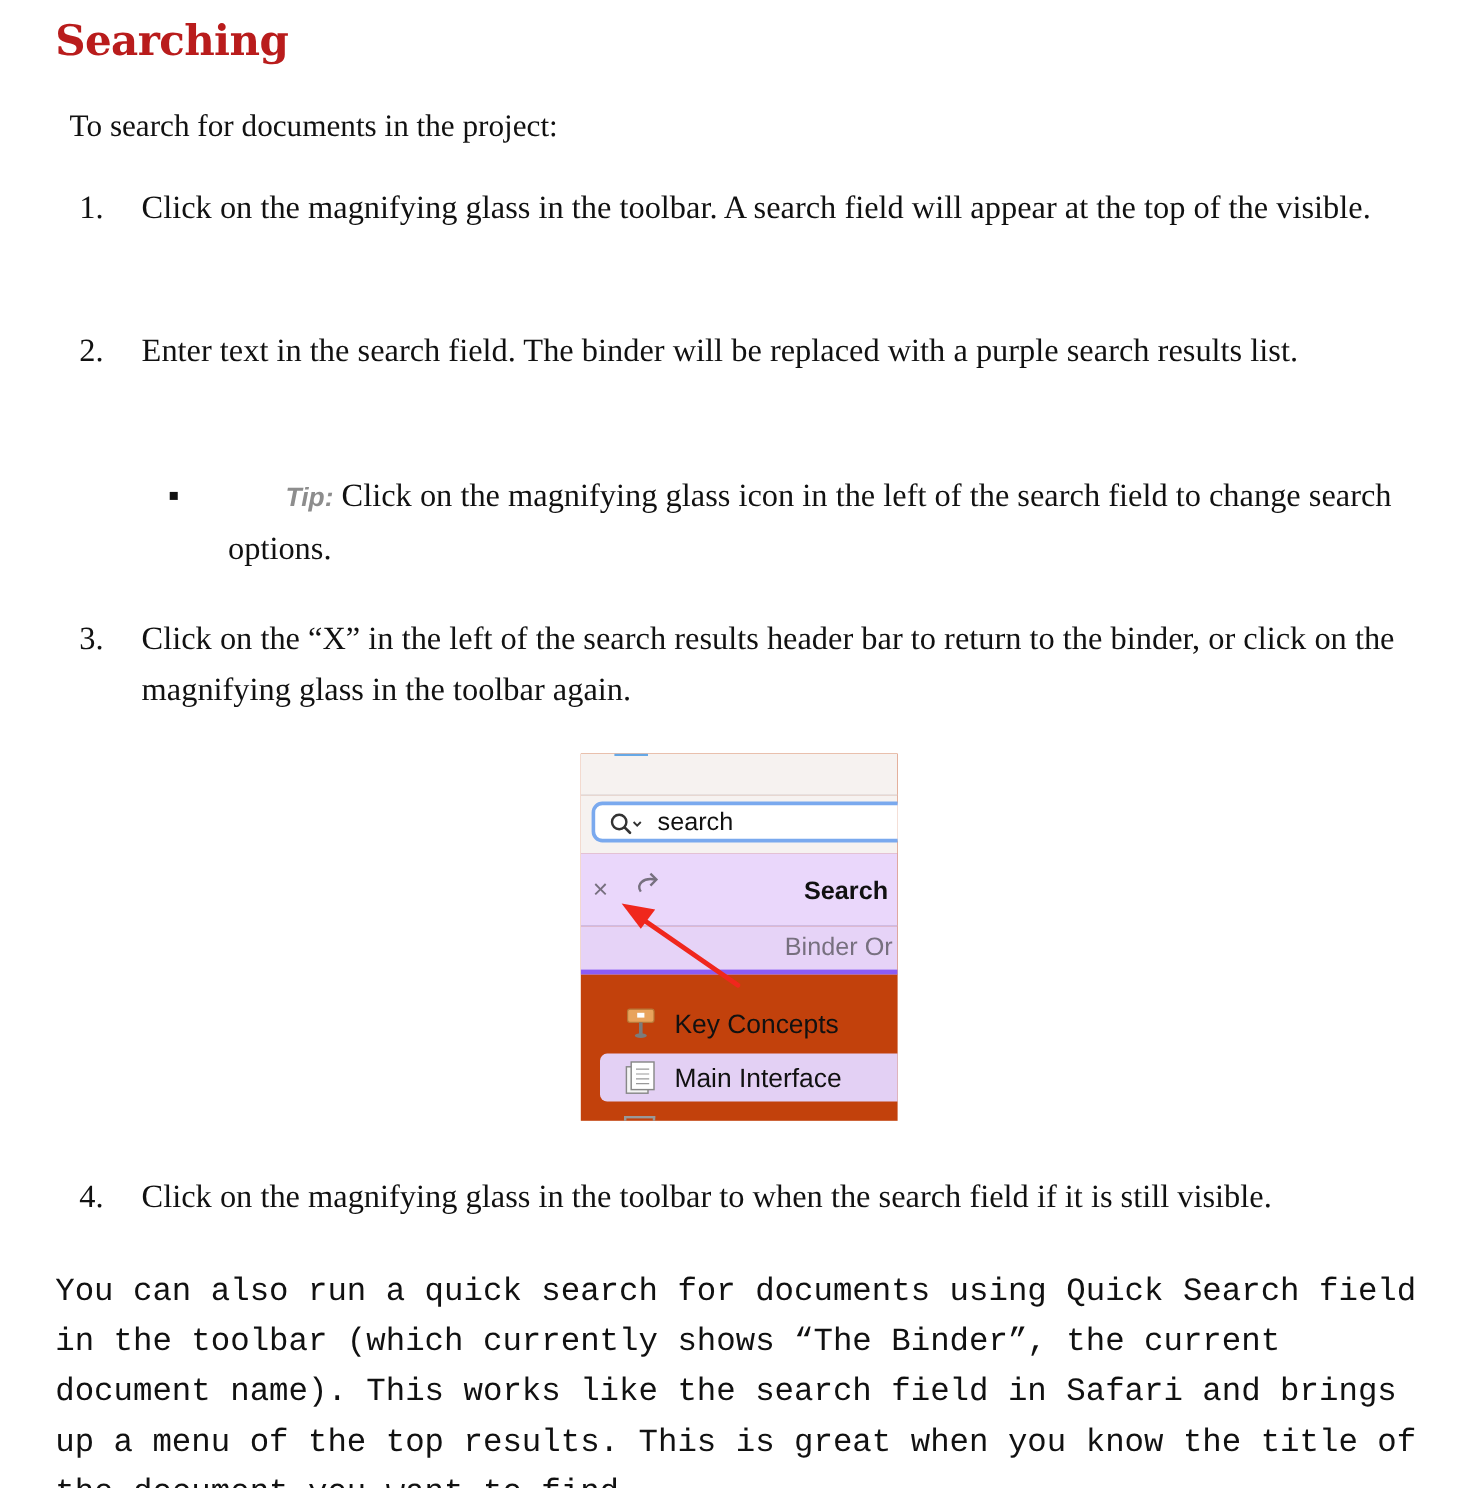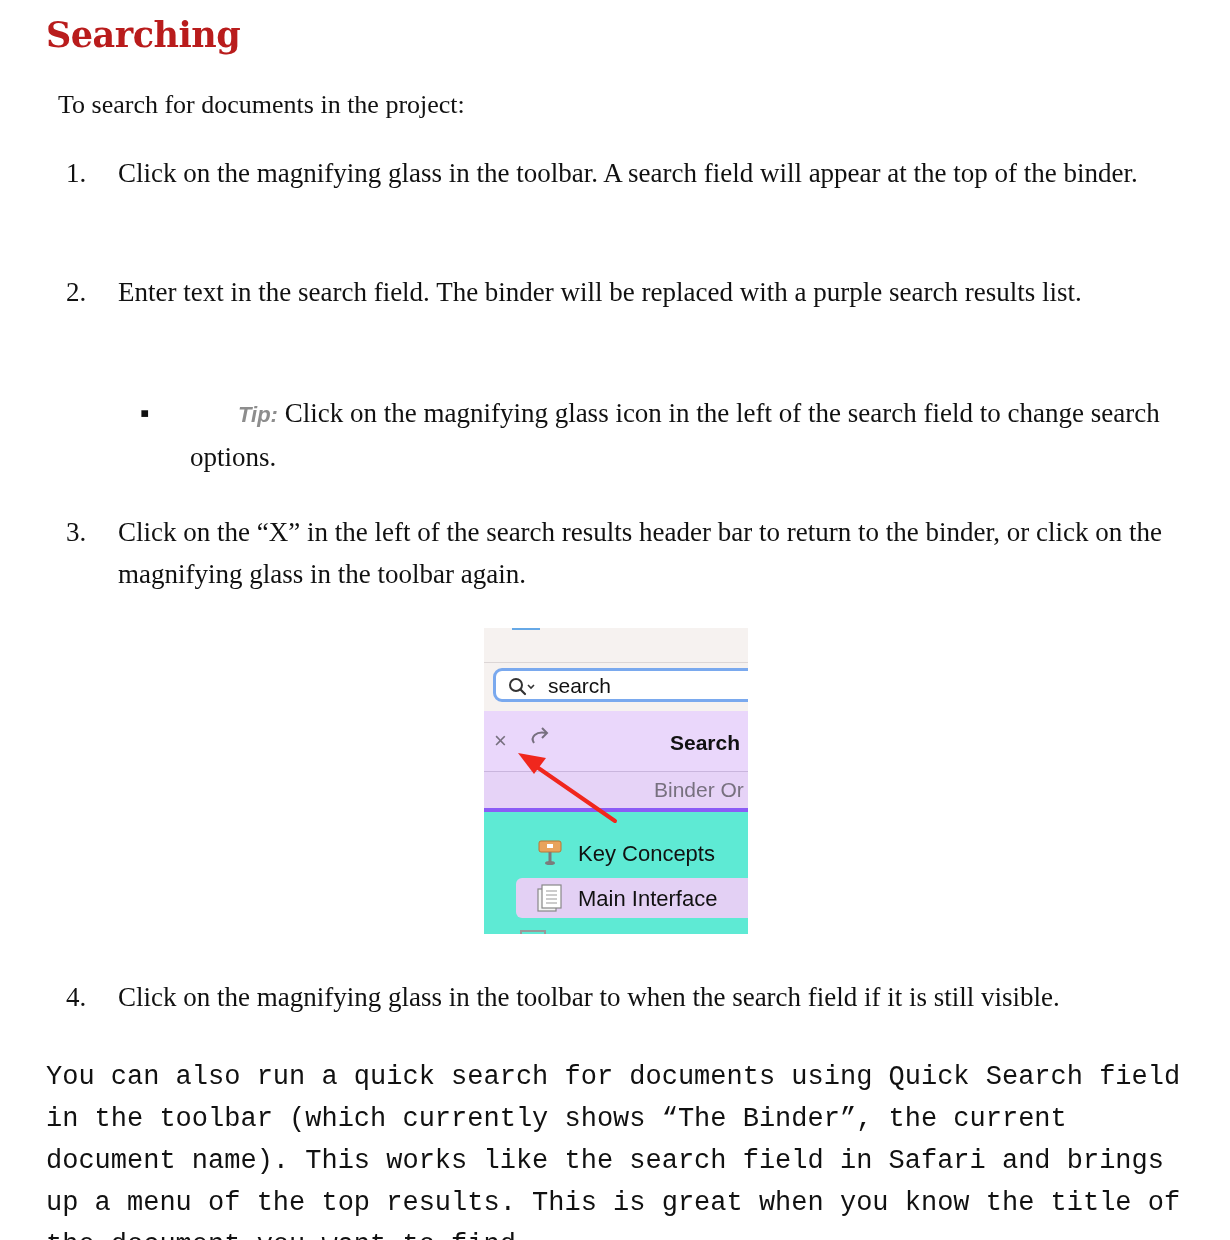--- a/index.html
+++ b/index.html
@@ -17,56 +17,56 @@
          font-family: "Liberation Serif", serif; }
   .tip .bullet { position: absolute; left: 0; top: 0; font-weight: bold; }
   .tip .txt { position: absolute; left: 50px; width: 1000px; }
   .tip .label { font-family: "Liberation Sans", sans-serif; font-style: italic; font-weight: bold;
                 color: #8d8d8d; font-size: 22px; margin-left: 48px; }
   .outro { position: absolute; left: 46px; top: 1056px; width: 1150px; font-size: 27px; line-height: 42px;
            font-family: Liberation Mono, monospace; margin: 0; }
 
   
   .shot { position: absolute; left: 484px; top: 628px; width: 264px; height: 306px; overflow: hidden;
-          background: #5eead4; font-family: "Liberation Sans", sans-serif; }
+          background: #c2410c; font-family: "Liberation Sans", sans-serif; }
   .shot .topbar { position: absolute; left: 0; top: 0; width: 264px; height: 34px; background: #f6f2f0;
                   border-bottom: 1px solid #dcd6d6; }
   .shot .topbar .blue-tick { position: absolute; left: 28px; top: 0; width: 28px; height: 2px; background: #66a8e6; }
   .shot .searchrow { position: absolute; left: 0; top: 35px; width: 264px; height: 48px; background: #f6f2f0; }
   .shot .field { position: absolute; left: 9px; top: 5px; width: 270px; height: 34px; box-sizing: border-box;
                  border: 3px solid #7aa9ee; border-radius: 9px; background: #fff; }
   .shot .field .mag { position: absolute; left: 12px; top: 6px; width: 30px; height: 20px; }
   .shot .field input { position: absolute; left: 52px; top: 3px; border: none; outline: none; background: transparent;
                        font-size: 21px; font-family: "Liberation Sans", sans-serif; color: #111; width: 200px; padding: 0; }
   .shot .header { position: absolute; left: 0; top: 83px; width: 264px; height: 60px; background: #ead7fb;
                   border-bottom: 1px solid #c9b5dd; }
   .shot .header .close { position: absolute; left: 10px; top: 17px; font-size: 22px; color: #77707f; cursor: pointer; }
   .shot .header .redo { position: absolute; left: 44px; top: 14px; width: 28px; height: 24px; cursor: pointer; }
   .shot .header .title { position: absolute; left: 186px; top: 20px; font-size: 21px; font-weight: bold; color: #111; white-space: nowrap; }
   .shot .subhead { position: absolute; left: 0; top: 144px; width: 264px; height: 36px; background: #e6d3f7;
                    border-bottom: 4px solid #8b5cf6; }
   .shot .subhead .lbl { position: absolute; left: 170px; top: 6px; font-size: 21px; color: #77707f; white-space: nowrap; }
-  .shot .row { position: absolute; left: 32px; width: 260px; height: 40px; }
+  .shot .row { position: absolute; left: 16px; width: 260px; height: 40px; }
   .shot .row.sel { background: #e3d0f4; border-radius: 6px; }
   .shot .row .ico { position: absolute; left: 20px; top: 6px; width: 28px; height: 28px; }
   .shot .row .name { position: absolute; left: 62px; top: 8px; font-size: 22px; color: #111; white-space: nowrap; }
   .shot .row1 { top: 205px; }
   .shot .row2 { top: 250px; }
   .shot .peek { position: absolute; left: 36px; top: 302px; width: 22px; height: 10px; border: 2px solid #999; border-bottom: none; }
   .arrow { position: absolute; left: 484px; top: 628px; width: 264px; height: 306px; pointer-events: none; }
 </style>
 </head>
 <body>
 
 <h1>Searching</h1>
 <p class="intro">To search for documents in the project:</p>
 
 <div class="item" style="top:152px;">
   <span class="num">1.</span>
-  <span class="txt">Click on the magnifying glass in the toolbar. A search field will appear at the top of the binder.</span>
+  <span class="txt">Click on the magnifying glass in the toolbar. A search field will appear at the top of the visible.</span>
 </div>
 <div class="item" style="top:271px;">
   <span class="num">2.</span>
   <span class="txt">Enter text in the search field. The binder will be replaced with a purple search results list.</span>
 </div>
 
 <div class="tip">
   <span class="bullet">▪</span>
   <span class="txt"><span class="label">Tip:</span><span> Click on the magnifying glass icon in the left of the search field to change search options.</span></span>
 </div>

